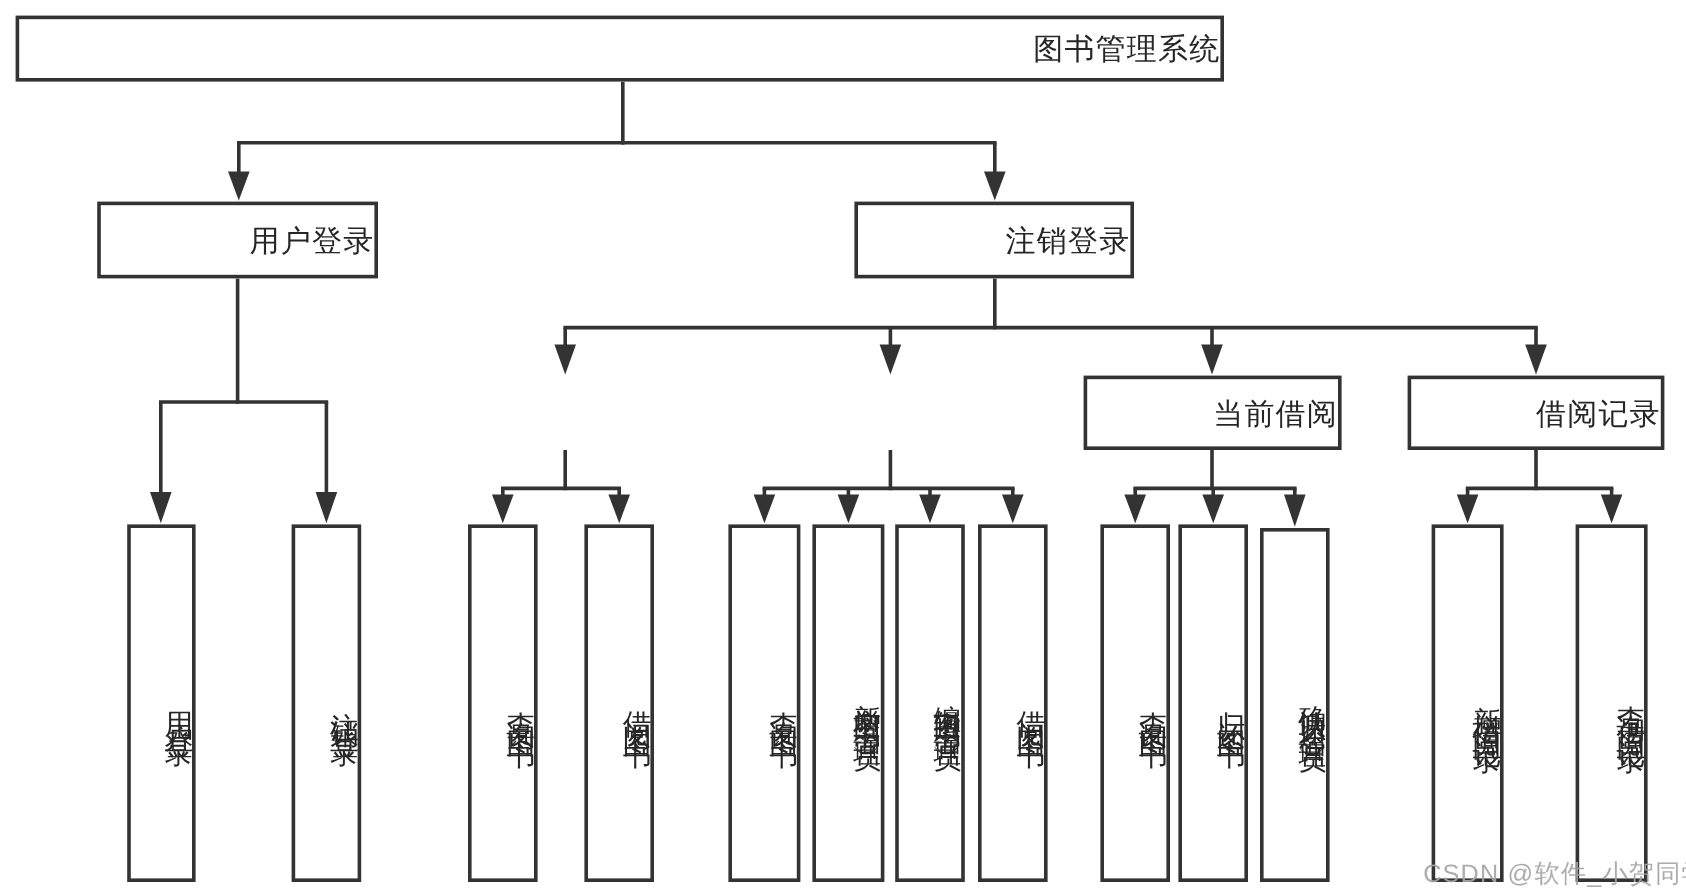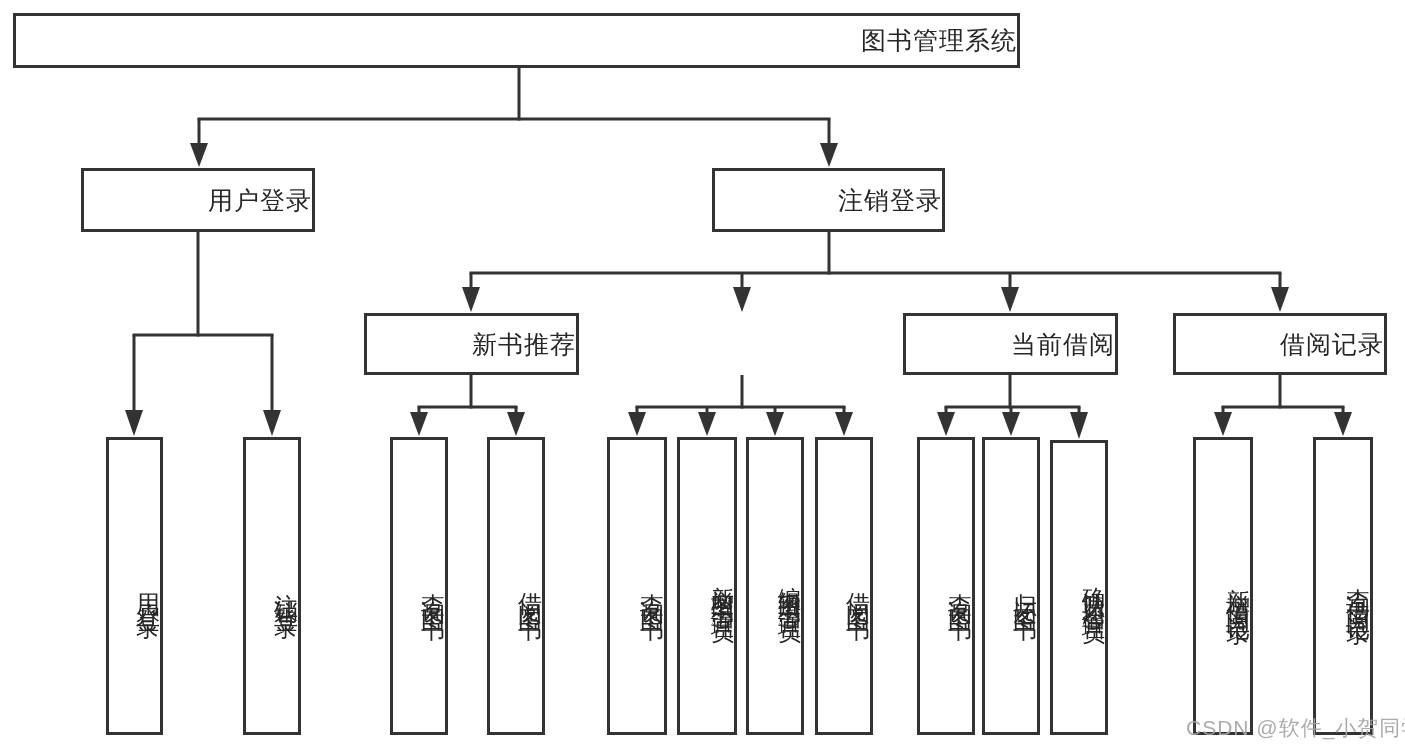--- a/index.html
+++ b/index.html
@@ -95,23 +95,20 @@
     <span>图书管理系统</span>
   </div>
 
   <div class="box h" style="left:81px;top:168px;width:234px;height:64px">
     <span>用户登录</span>
   </div>
   <div class="box h" style="left:712px;top:168px;width:233px;height:64px">
     <span>注销登录</span>
   </div>
 
-  <div class="box h" style="left:364px;top:313px;width:215px;height:62px">
-    <span>新书推荐</span>
-  </div>
   <div class="box h" style="left:1173px;top:313px;width:214px;height:62px">
     <span>借阅记录</span>
   </div>
   <div class="box h" style="left:903px;top:313px;width:215px;height:62px">
     <span>当前借阅</span>
   </div>
 
   <div class="box v" style="left:106px;top:437px;width:57px;height:298px">
     <span class="vtext">用户登录</span>
   </div>

